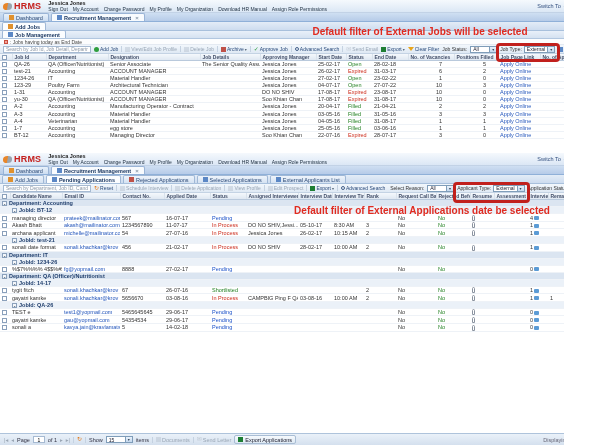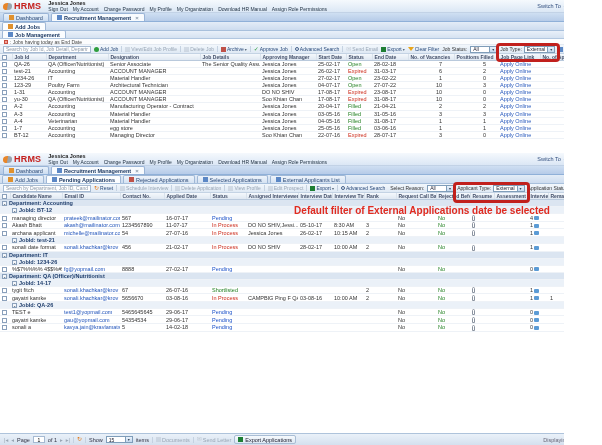--- a/index.html
+++ b/index.html
@@ -448,20 +448,21 @@
             <td class="num">3</td>
             <td class="num">0</td>
             <td><span class="lnk">Apply Online</span></td>
             <td class="num">4</td>
           </tr>
         </tbody>
       </table>
     <div class="vscroll" id="vs-top">
         <div class="vthumb"></div>
       </div>
+    <div class="anno" id="anno-top">Default filter of External Jobs will be selected</div>
   </section>
 
   <section class="shot" id="shot-bottom">
     <header class="app-header">
       <span class="logo-mark"></span>
       <span class="logo-text">HRMS</span>
       <div class="user-block">
         <div class="user-name">Jessica Jones</div>
         <div class="nav-links">
             <span>Sign Out</span>

